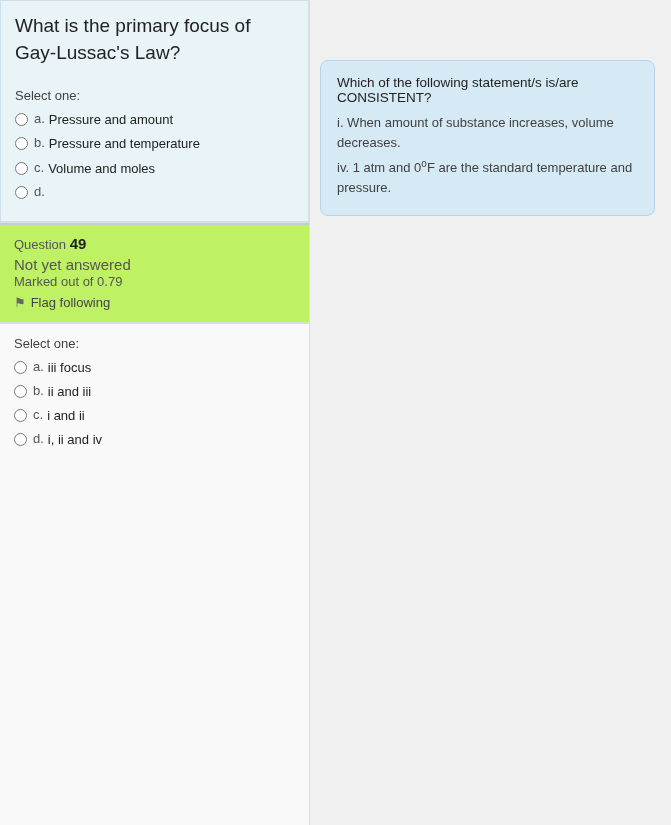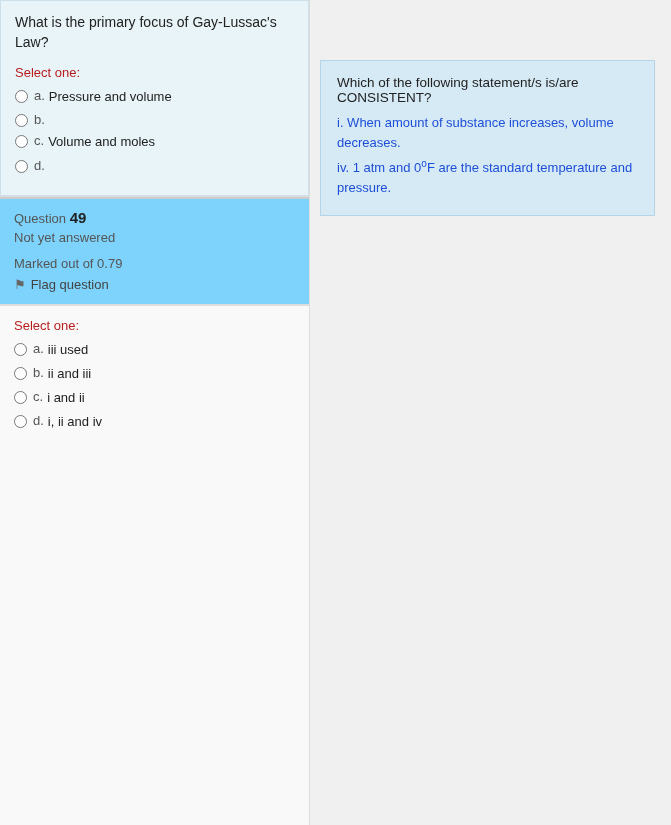--- a/index.html
+++ b/index.html
@@ -36,29 +36,29 @@
 
     
     .question-card {
       background-color: #e8f4f8;
       border: 1px solid #cde0ea;
       margin: 0;
       padding: 12px 14px 16px 14px;
     }
 
     .question-text {
-      font-size: 14px;
-      color: #222;
-      margin-bottom: 13px;
+      font-size: 19px;
+      color: #222;
+      margin-bottom: 22px;
       line-height: 1.4;
     }
 
     .select-one-label {
       font-size: 13px;
-      color: #b91c1c;
+      color: #404040;
       margin-bottom: 8px;
     }
 
     .option-row {
       display: flex;
       align-items: flex-start;
       margin-bottom: 6px;
     }
 
     .option-row input[type="radio"] {
@@ -75,41 +75,41 @@
     }
 
     .option-text {
       font-size: 13px;
       color: #222;
       line-height: 1.4;
     }
 
     
     .question-meta {
-      background-color: #7dd3fc;
+      background-color: #bef264;
       border-top: 2px solid #ccc;
       padding: 10px 14px 12px 14px;
       border-bottom: 1px solid #ddd;
     }
 
     .question-number {
       font-size: 13px;
       color: #555;
       margin-bottom: 4px;
     }
 
     .question-number strong {
       font-size: 15px;
       color: #222;
     }
 
     .not-answered {
-      font-size: 13px;
-      color: #555;
-      margin-bottom: 11px;
+      font-size: 15px;
+      color: #555;
+      margin-bottom: 1px;
     }
 
     .marked-out {
       font-size: 13px;
       color: #555;
       margin-bottom: 6px;
     }
 
     .flag-question {
       display: flex;
@@ -135,21 +135,21 @@
 
     .statement-text {
       font-size: 13.5px;
       color: #222;
       margin-bottom: 8px;
       font-weight: 500;
     }
 
     .statement-item {
       font-size: 13px;
-      color: #1d4ed8;
+      color: #404040;
       margin-bottom: 4px;
       line-height: 1.5;
     }
 
     .superscript {
       font-size: 10px;
       vertical-align: super;
     }
 
     .options-section {
@@ -169,26 +169,27 @@
 <div class="page-container">
   <div class="left-panel">
 
     <div class="question-card">
       <div class="question-text">What is the primary focus of Gay-Lussac's Law?</div>
       <div class="select-one-label">Select one:</div>
 
       <div class="option-row">
         <input type="radio" name="q48" style="">
         <span class="option-letter">a.</span>
-        <span class="option-text">Pressure and volume</span>
+        <span class="option-text">Pressure and amount</span>
       </div>
 
       <div class="option-row" style="align-items: flex-start;">
         <input type="radio" name="q48" style="">
         <span class="option-letter">b.</span>
+        <span class="option-text">Pressure and temperature</span>
       </div>
 
       <div class="option-row">
         <input type="radio" name="q48" style="">
         <span class="option-letter">c.</span>
         <span class="option-text">Volume and moles</span>
       </div>
 
       <div class="option-row" style="align-items: flex-start;">
         <input type="radio" name="q48" style="">
@@ -200,33 +201,33 @@
 
     <div class="question-meta">
       <div class="question-number">
         <span>Question</span>
         <strong>49</strong>
       </div>
       <div class="not-answered">Not yet answered</div>
       <div class="marked-out">Marked out of 0.79</div>
       <div class="flag-question">
         <span class="flag-icon">⚑</span>
-        <span>Flag question</span>
+        <span>Flag following</span>
       </div>
     </div>
 
     <div class="divider"></div>
 
     <div class="options-section">
       <div class="select-one-label">Select one:</div>
 
       <div class="option-row">
         <input type="radio" name="q49" style="">
         <span class="option-letter">a.</span>
-        <span class="option-text">iii used</span>
+        <span class="option-text">iii focus</span>
       </div>
 
       <div class="option-row">
         <input type="radio" name="q49" style="">
         <span class="option-letter">b.</span>
         <span class="option-text">ii and iii</span>
       </div>
 
       <div class="option-row">
         <input type="radio" name="q49" style="">
@@ -239,21 +240,21 @@
         <span class="option-letter">d.</span>
         <span class="option-text">i, ii and iv</span>
       </div>
     </div>
 
   </div>
 
   <div class="right-panel">
     <div style="margin: 60px 16px 0 10px;">
 
-      <div class="question-statement" style="border-radius: 0;">
+      <div class="question-statement" style="border-radius: 8px;">
         <div class="statement-text">Which of the following statement/s is/are CONSISTENT?</div>
         <div class="statement-item">i. When amount of substance increases, volume decreases.</div>
         <div class="statement-item">
           iv. 1 atm and 0<span class="superscript">o</span>F are the standard temperature and pressure.
         </div>
       </div>
     </div>
   </div>
 </div>
 

